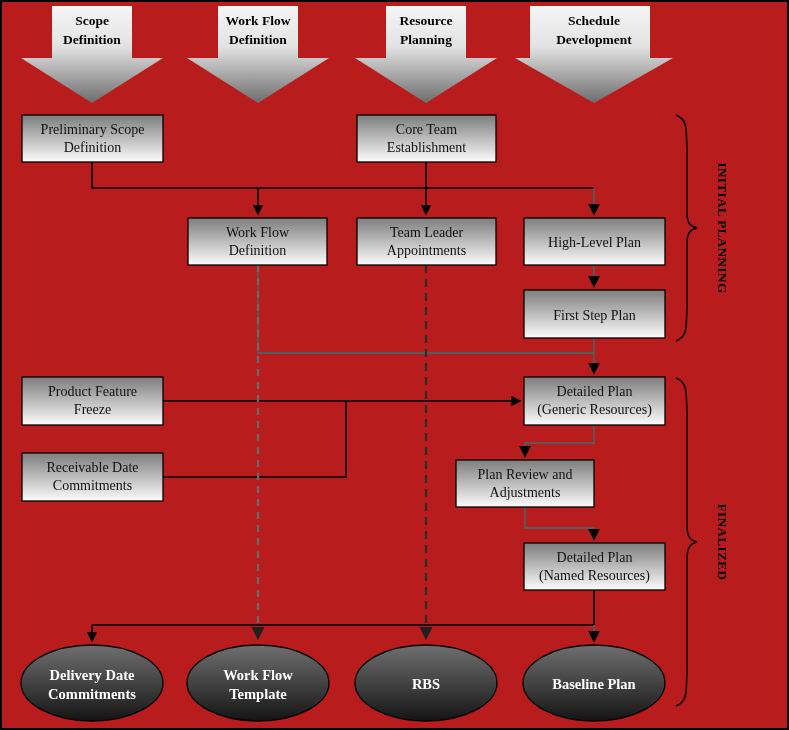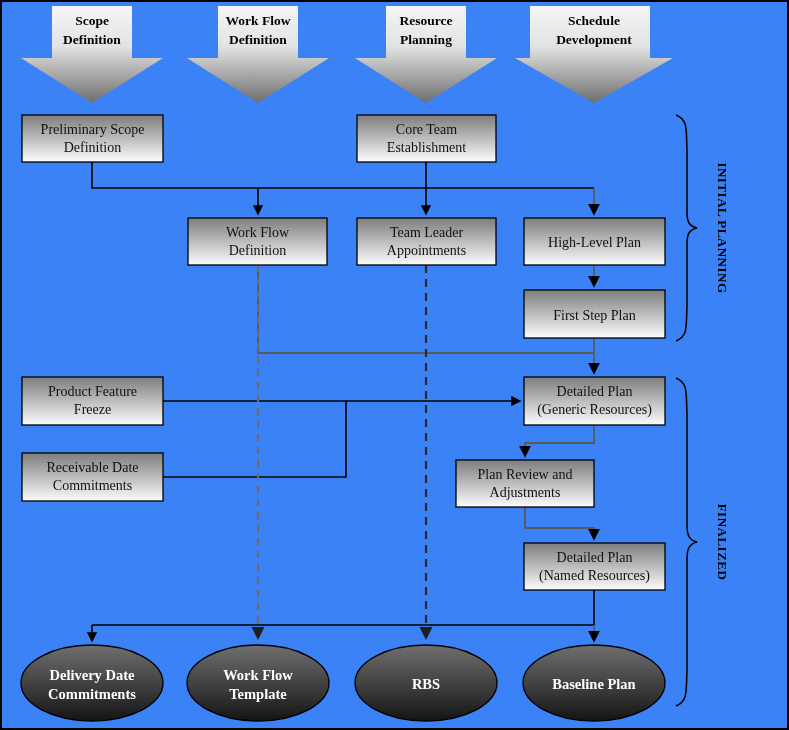--- a/index.html
+++ b/index.html
@@ -4,21 +4,21 @@
 <style>
   html, body {
     margin: 0;
     padding: 0;
     background: #ffffff;
   }
   #page {
     position: relative;
     width: 789px;
     height: 730px;
-    background: #3b82f6;
+    background: #b91c1c;
     font-family: "Liberation Serif", serif;
     overflow: hidden;
   }
   #diagram { display: block; }
   .hdr-text {
     font-family: "Liberation Serif", serif;
     font-weight: bold;
     font-size: 13.5px;
     fill: #000000;
     text-anchor: middle;

